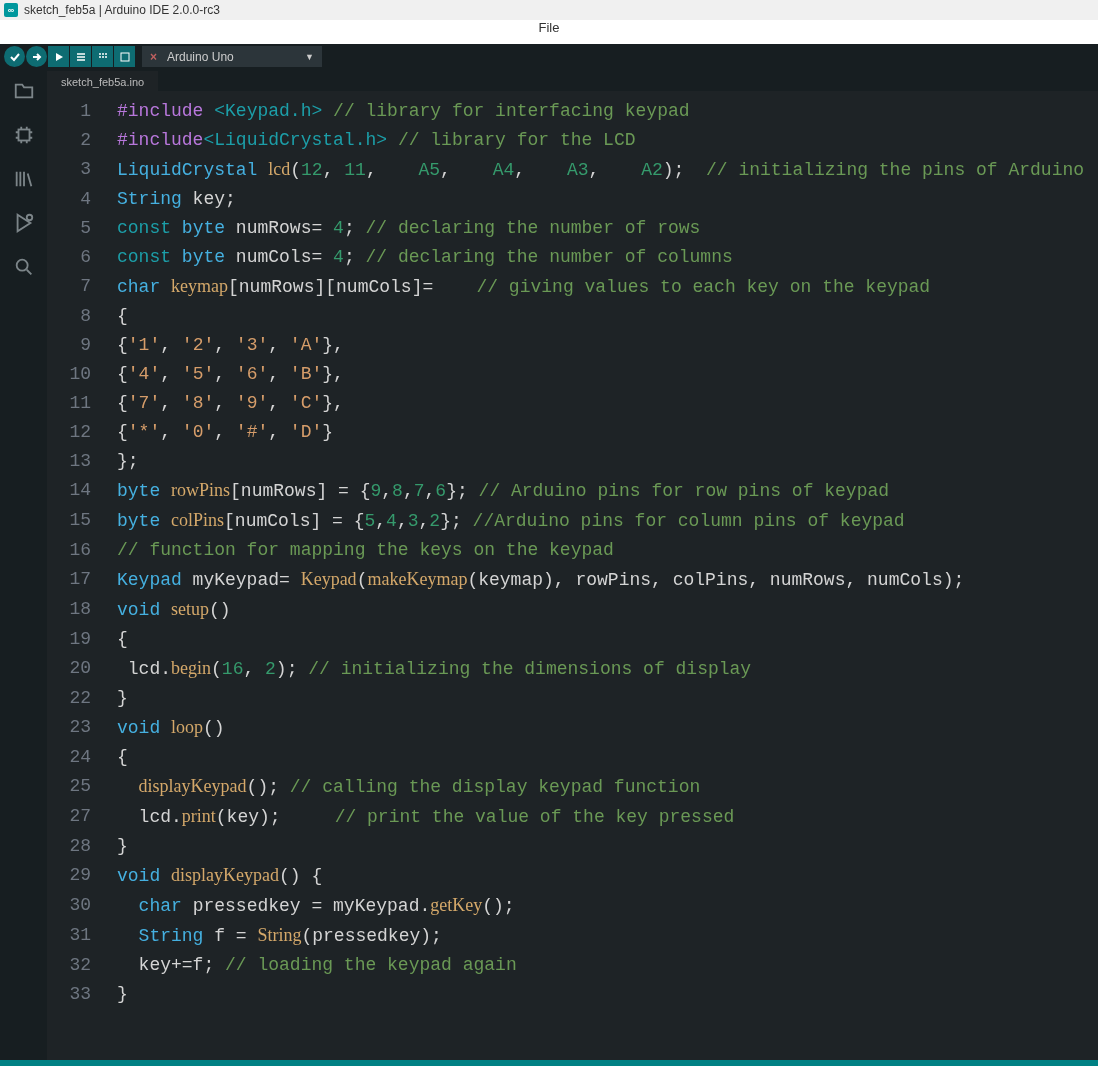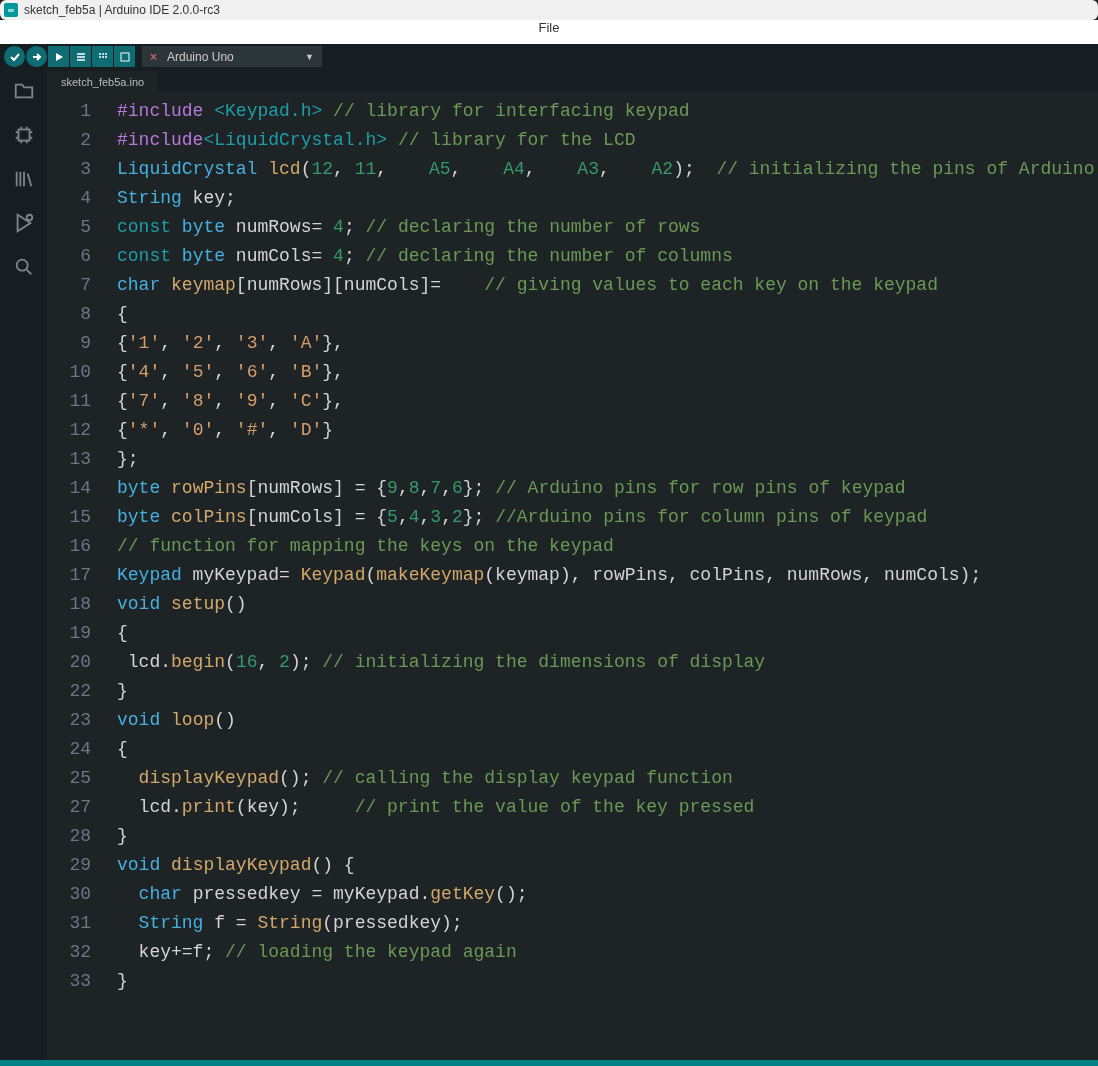--- a/index.html
+++ b/index.html
@@ -13,21 +13,20 @@
   flex-direction: column;
 }
 .titlebar {
   background: #f0f0f0;
   height: 20px;
   display: flex;
   align-items: center;
   padding: 5px 4px;
   font-size: 12px;
   color: #333;
-  border-radius: 6px;
 }
 .titlebar-icon {
   width: 14px;
   height: 14px;
   background: #00979d;
   border-radius: 2px;
   display: flex;
   align-items: center;
   justify-content: center;
   margin-right: 6px;
@@ -162,21 +161,21 @@
 }
 .code-content { color: #d4d4d4; flex:1; }
 .kw { color: #1c9ea8; }
 .pp { color: #b877db; }
 .inc { color: #1c9ea8; font-family: Liberation Mono, monospace; }
 .cmt { color: #6a9955; margin-top: 8px; }
 .str { color: #d69d6a; }
 .num { color: #359a6c; }
 .const { color: #359a6c; margin-left: 31px; }
 .type { color: #45b0e0; }
-.fn { color: #d4a86a; }
+.fn { color: #d4a86a; font-family: Liberation Serif, serif; }
 .statusbar {
   height: 6px;
   background: #008184;
 }
 svg { display: block; }
 </style>
 </head>
 <body>
 
 <div class="titlebar">

